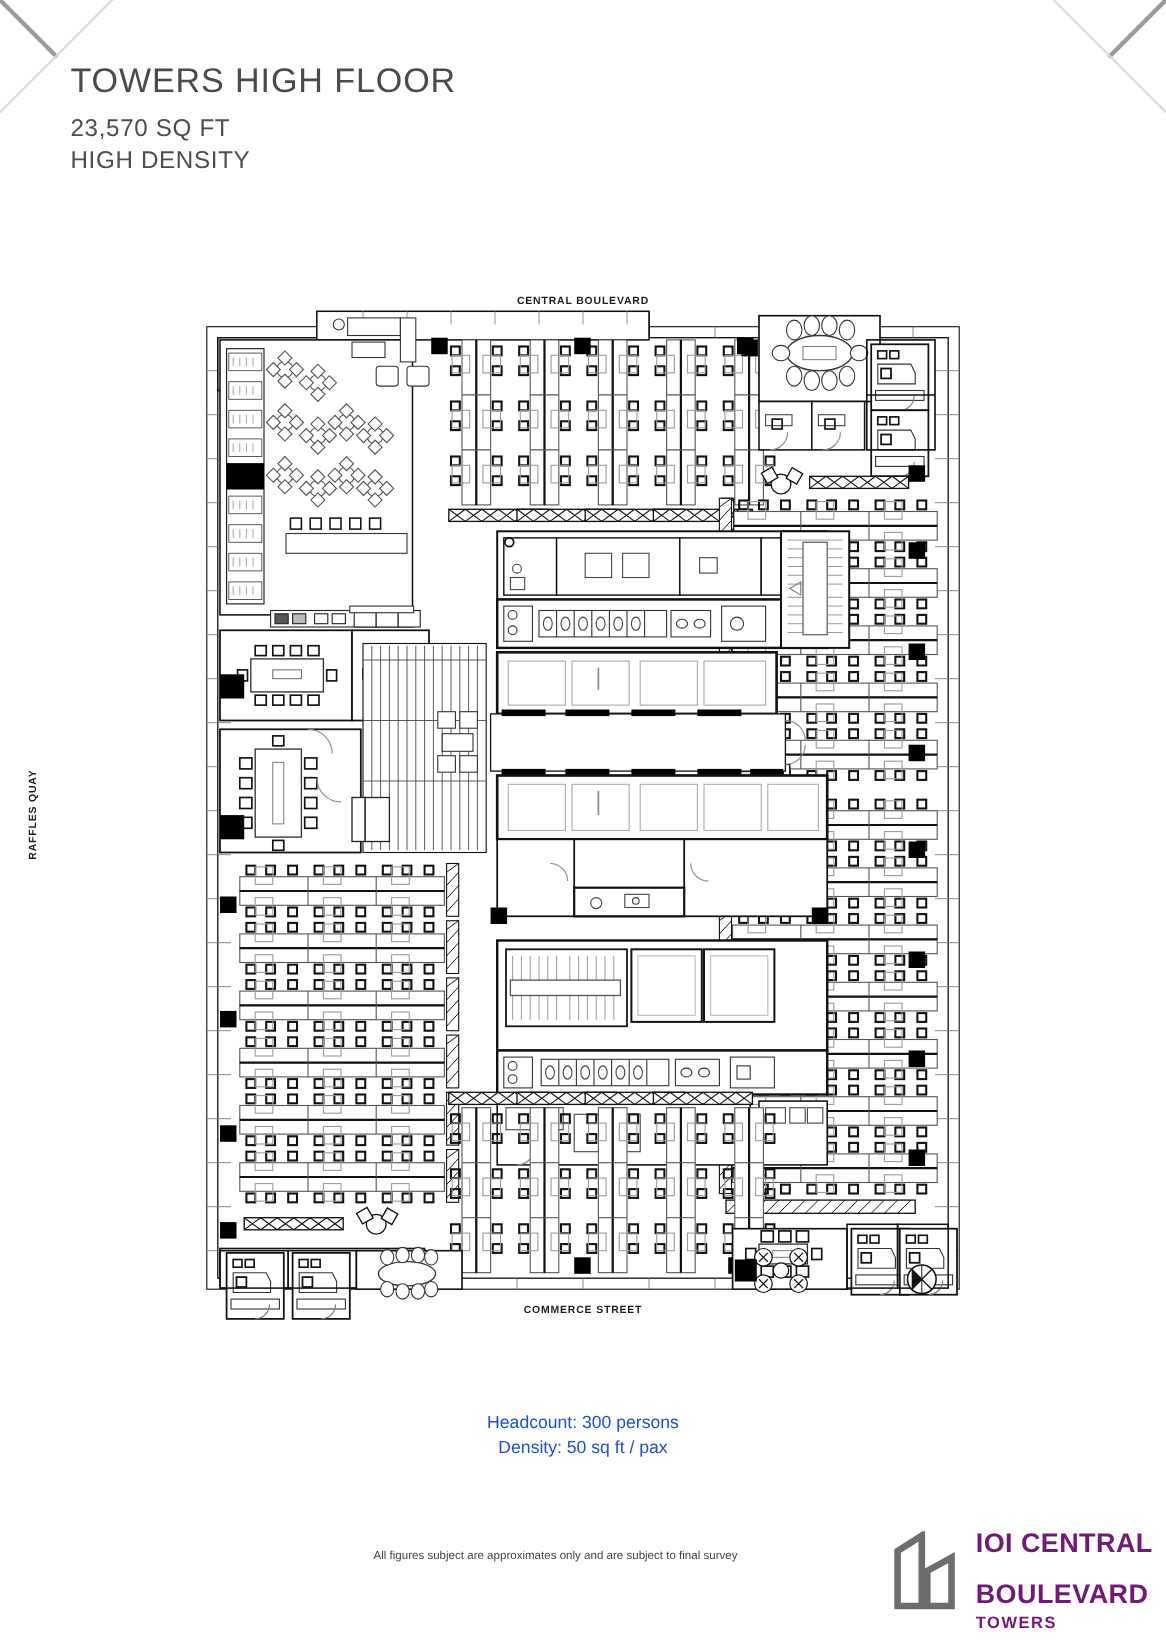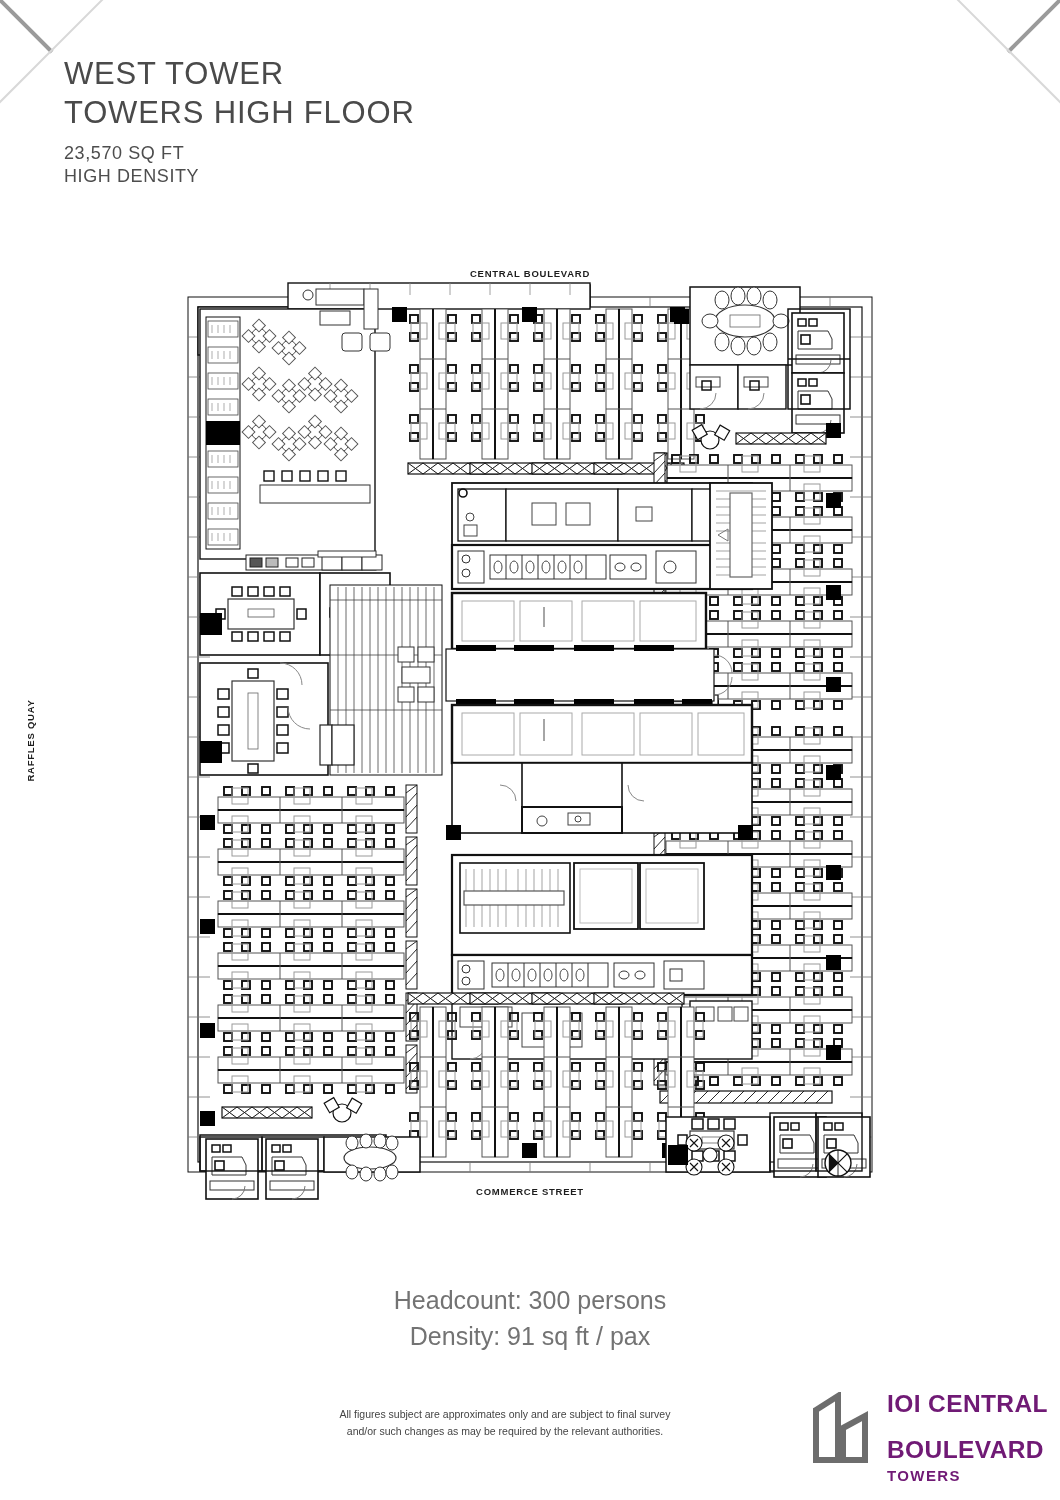--- a/index.html
+++ b/index.html
@@ -10,38 +10,38 @@
   .corner{position:absolute;width:150px;height:150px;overflow:hidden;}
   .corner svg{display:block;}
   .c-tl{left:0;top:0;} .c-tr{right:0;top:0;}
 
   
   .title-block{position:absolute;left:64px;top:54px;}
   .t-line1,.t-line2{font-size:31px;letter-spacing:.8px;line-height:1.27;
         font-weight:400;color:#4a4a4a;font-family:"Liberation Serif",serif;}
   .t-line1{font-family:"Liberation Sans",sans-serif;font-weight:300;}
   .t-line2{font-family:"Liberation Sans",sans-serif;font-weight:300;}
-  .t-sub1,.t-sub2{font-size:18px;letter-spacing:.6px;line-height:1.32;
+  .t-sub1,.t-sub2{font-size:22px;letter-spacing:.6px;line-height:1.32;
         font-weight:300;color:#4d4d4d;}
   .t-sub1{margin-top:9px;}
 
   
   #plan{position:absolute;left:170px;top:255px;width:720px;height:955px;}
   #plan svg{display:block;}
 
   
   .street{position:absolute;font-size:9.5px;font-weight:700;
      letter-spacing:.75px;color:#1d1d1d;text-align:center;}
   .st-top{left:0;right:0;top:268px;}
   .st-bot{left:0;right:0;top:1186px;}
   .st-left{left:-60px;top:735px;width:180px;transform:rotate(-90deg);}
 
   
   .headcount{position:absolute;left:0;right:0;top:1282px;text-align:center;
-     font-size:25px;line-height:1.45;color:#737373;font-weight:400;}
+     font-size:16px;line-height:1.45;color:#1d4ed8;font-weight:400;}
 
   
   .disclaimer{position:absolute;left:255px;top:1406px;width:500px;
      text-align:center;font-size:10.5px;line-height:1.62;color:#444;}
   .brand{position:absolute;left:812px;top:1392px;display:flex;
      align-items:flex-start;gap:13px;}
   .brand-mark{flex:0 0 auto;}
   .brand-text{color:#701a75;font-weight:700;line-height:1.0;}
   .bt1,.bt2{font-size:24.5px;letter-spacing:.4px;}
   .bt2{margin-top:21px;}
@@ -57,21 +57,20 @@
   </svg>
 </div>
 <div class="corner c-tr">
   <svg width="150" height="150" viewBox="0 0 150 150">
     <line x1="160" y1="-10" x2="98" y2="52" stroke="#9a9a9a" stroke-width="4"></line>
     <line x1="40" y1="-8" x2="158" y2="110" stroke="#d8d8d8" stroke-width="2"></line>
   </svg>
 </div>
 
 <div class="title-block">
-  <div class="t-line1">WEST TOWER</div>
   <div class="t-line2">TOWERS HIGH FLOOR</div>
   <div class="t-sub1">23,570 SQ FT</div>
   <div class="t-sub2">HIGH DENSITY</div>
 </div>
 
 <div class="street st-top">CENTRAL BOULEVARD</div>
 <div class="street st-bot">COMMERCE STREET</div>
 <div class="street st-left">RAFFLES QUAY</div>
 
 <div id="plan">
@@ -882,26 +881,25 @@
     <circle cx="0" cy="0" r="13" fill="#fff" stroke="#111" stroke-width="1.4"></circle>
     <path d="M-9.2 -9.2 L9.2 9.2 M9.2 -9.2 L-9.2 9.2" stroke="#111" stroke-width="1.2"></path>
     <path d="M0 -13 L0 13" stroke="#111" stroke-width=".9"></path>
     <path d="M-9.2 -9.2 L0 0 L-9.2 9.2 Z" fill="#111"></path>
   </g>
 </svg>
 </div>
 
 <div class="headcount">
   <div>Headcount: 300 persons</div>
-  <div>Density: 91 sq ft / pax</div>
+  <div>Density: 50 sq ft / pax</div>
 </div>
 
 <div class="disclaimer">
   <div>All figures subject are approximates only and are subject to final survey</div>
-  <div>and/or such changes as may be required by the relevant authorities.</div>
 </div>
 
 <div class="brand">
   <div class="brand-mark">
     <svg width="62" height="72" viewBox="0 0 62 72">
       <path d="M4 18 L26 4 L26 68 L4 68 Z" fill="none" stroke="#6d6d6d" stroke-width="6" stroke-linejoin="miter"></path>
       <path d="M31 36 L53 24 L53 68 L31 68 Z" fill="none" stroke="#6d6d6d" stroke-width="6" stroke-linejoin="miter"></path>
     </svg>
   </div>
   <div class="brand-text">

